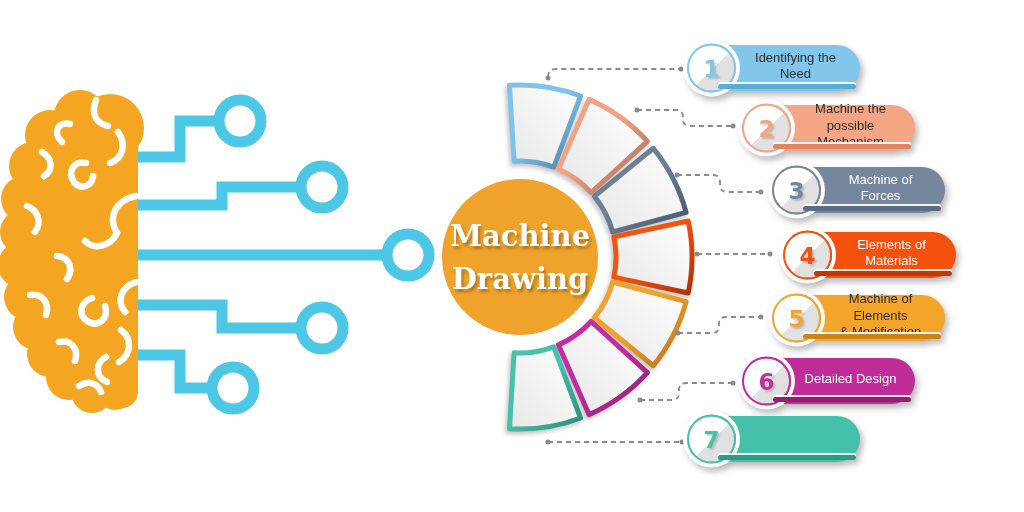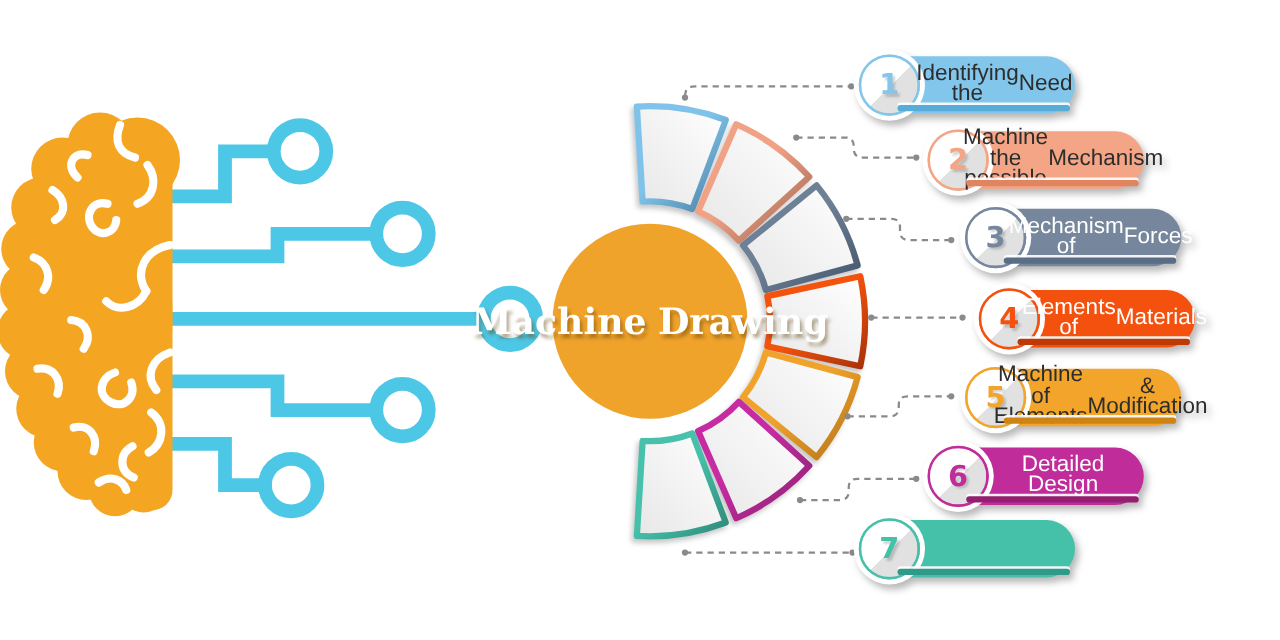--- a/index.html
+++ b/index.html
@@ -2,38 +2,38 @@
 <html><head>
 <meta charset="utf-8">
 <style>
   html,body{margin:0;padding:0;background:#fff;}
   #stage{position:relative;width:1024px;height:512px;background:var(--bg,#fff);overflow:hidden;
          font-family:"Liberation Sans", sans-serif;}
   #diagram-svg{position:absolute;left:0;top:0;width:1024px;height:512px;}
 
   
   .center-label{position:absolute;left:442px;top:179px;width:156px;height:156px;
-    display:flex;flex-direction:row;align-items:center;justify-content:center;gap:9px;
+    display:flex;flex-direction:column;align-items:center;justify-content:center;gap:9px;
     color:var(--center-text,#fff);font-family:"DejaVu Serif", serif;font-weight:bold;font-size:29px;
     text-shadow:2px 3px 3px rgba(90,60,0,.45);pointer-events:none;}
 
   
   .pill{position:absolute;width:170px;height:46px;border-radius:23px;background:var(--c);
     filter:drop-shadow(3px 4px 3px rgba(0,0,0,.28));}
   .pill::after{content:"";position:absolute;left:28px;right:4px;bottom:2px;height:5px;
     background:var(--dark);border-radius:4px;box-shadow:0 -2px 0 rgba(255,255,255,.9);}
   .badge{position:absolute;left:-3px;top:50%;transform:translateY(-50%);width:45px;height:45px;
     border-radius:50%;background:linear-gradient(135deg,#ffffff 52%,#e1e1e1 52%);
     border:2.5px solid var(--c);box-shadow:0 0 0 4px #fff;
     display:flex;align-items:center;justify-content:center;}
   .num{font-family:"DejaVu Sans", sans-serif;font-weight:bold;font-size:23px;color:var(--c);
     text-shadow:2px 2px 2px rgba(0,0,0,.18);}
-  .plabel{position:absolute;left:48px;right:7px;top:0;bottom:4px;display:flex;flex-direction:row;
+  .plabel{position:absolute;left:48px;right:7px;top:0;bottom:4px;display:flex;flex-direction:column;
     justify-content:center;align-items:center;text-align:center;color:var(--tc);
-    font-size:18px;line-height:16.5px;}
+    font-size:13px;line-height:16.5px;}
 
   #connectors path{fill:none;stroke:var(--conn,#8a8a8a);stroke-width:1.8;stroke-dasharray:5 4;}
   #connectors circle{fill:var(--conn,#8a8a8a);}
   #ring-segments path{stroke-width:5;stroke-linejoin:round;}
 </style>
 </head>
 <body>
 
 <div id="stage" style="--bg: #FFFFFF; --conn: #8A8A8A; --center-text: #FFFFFF;">
 
@@ -189,21 +189,21 @@
         <div class="plabel">
           <div>Machine the possible</div>
           <div>Mechanism</div>
         </div>
       </div>
       <div class="pill" style="left: 775px; top: 167px; --c: #76879D; --dark: #5A6D85; --tc: #FFFFFF;">
         <div class="badge">
           <span class="num">3</span>
         </div>
         <div class="plabel">
-          <div>Mechanism of</div>
+          <div>Machine of</div>
           <div>Forces</div>
         </div>
       </div>
       <div class="pill" style="left: 786px; top: 232px; --c: #F4500E; --dark: #BD3A06; --tc: #FFFFFF;">
         <div class="badge">
           <span class="num">4</span>
         </div>
         <div class="plabel">
           <div>Elements of</div>
           <div>Materials</div>

